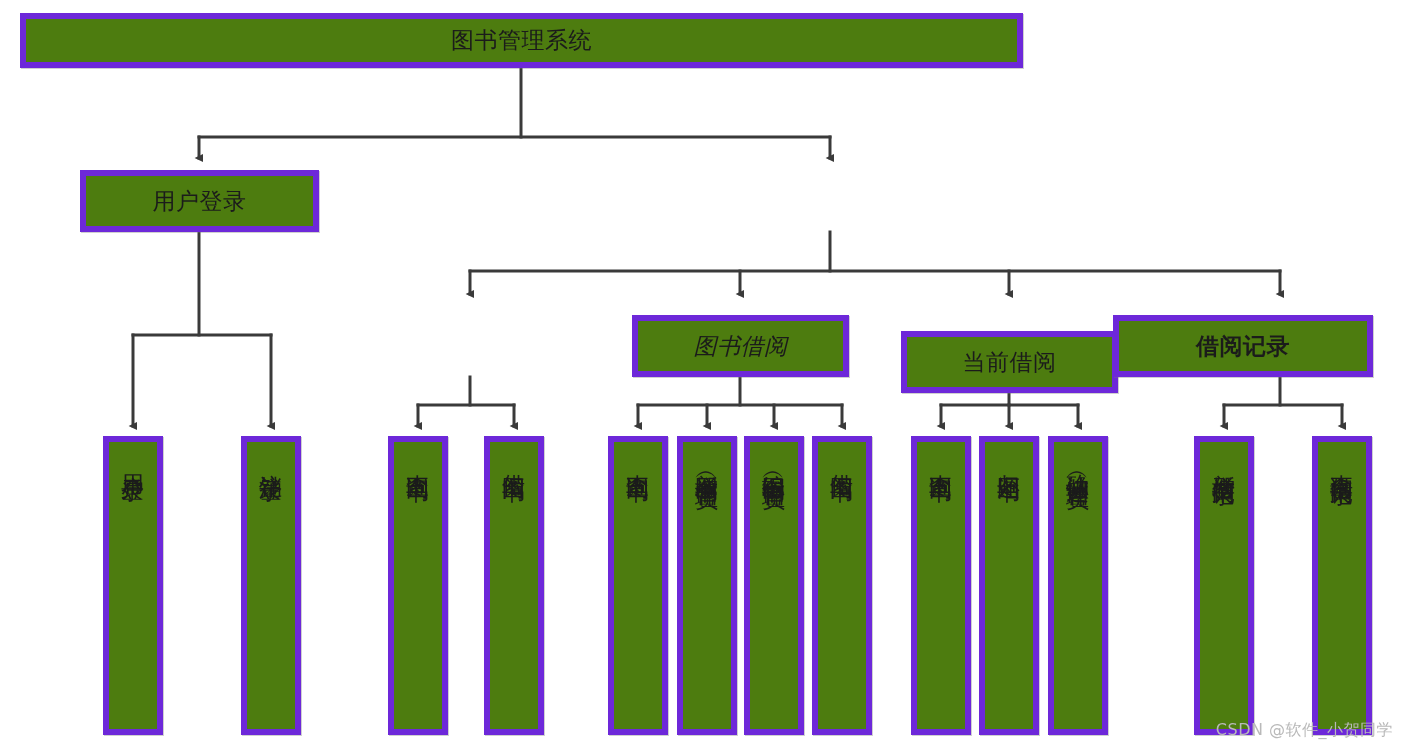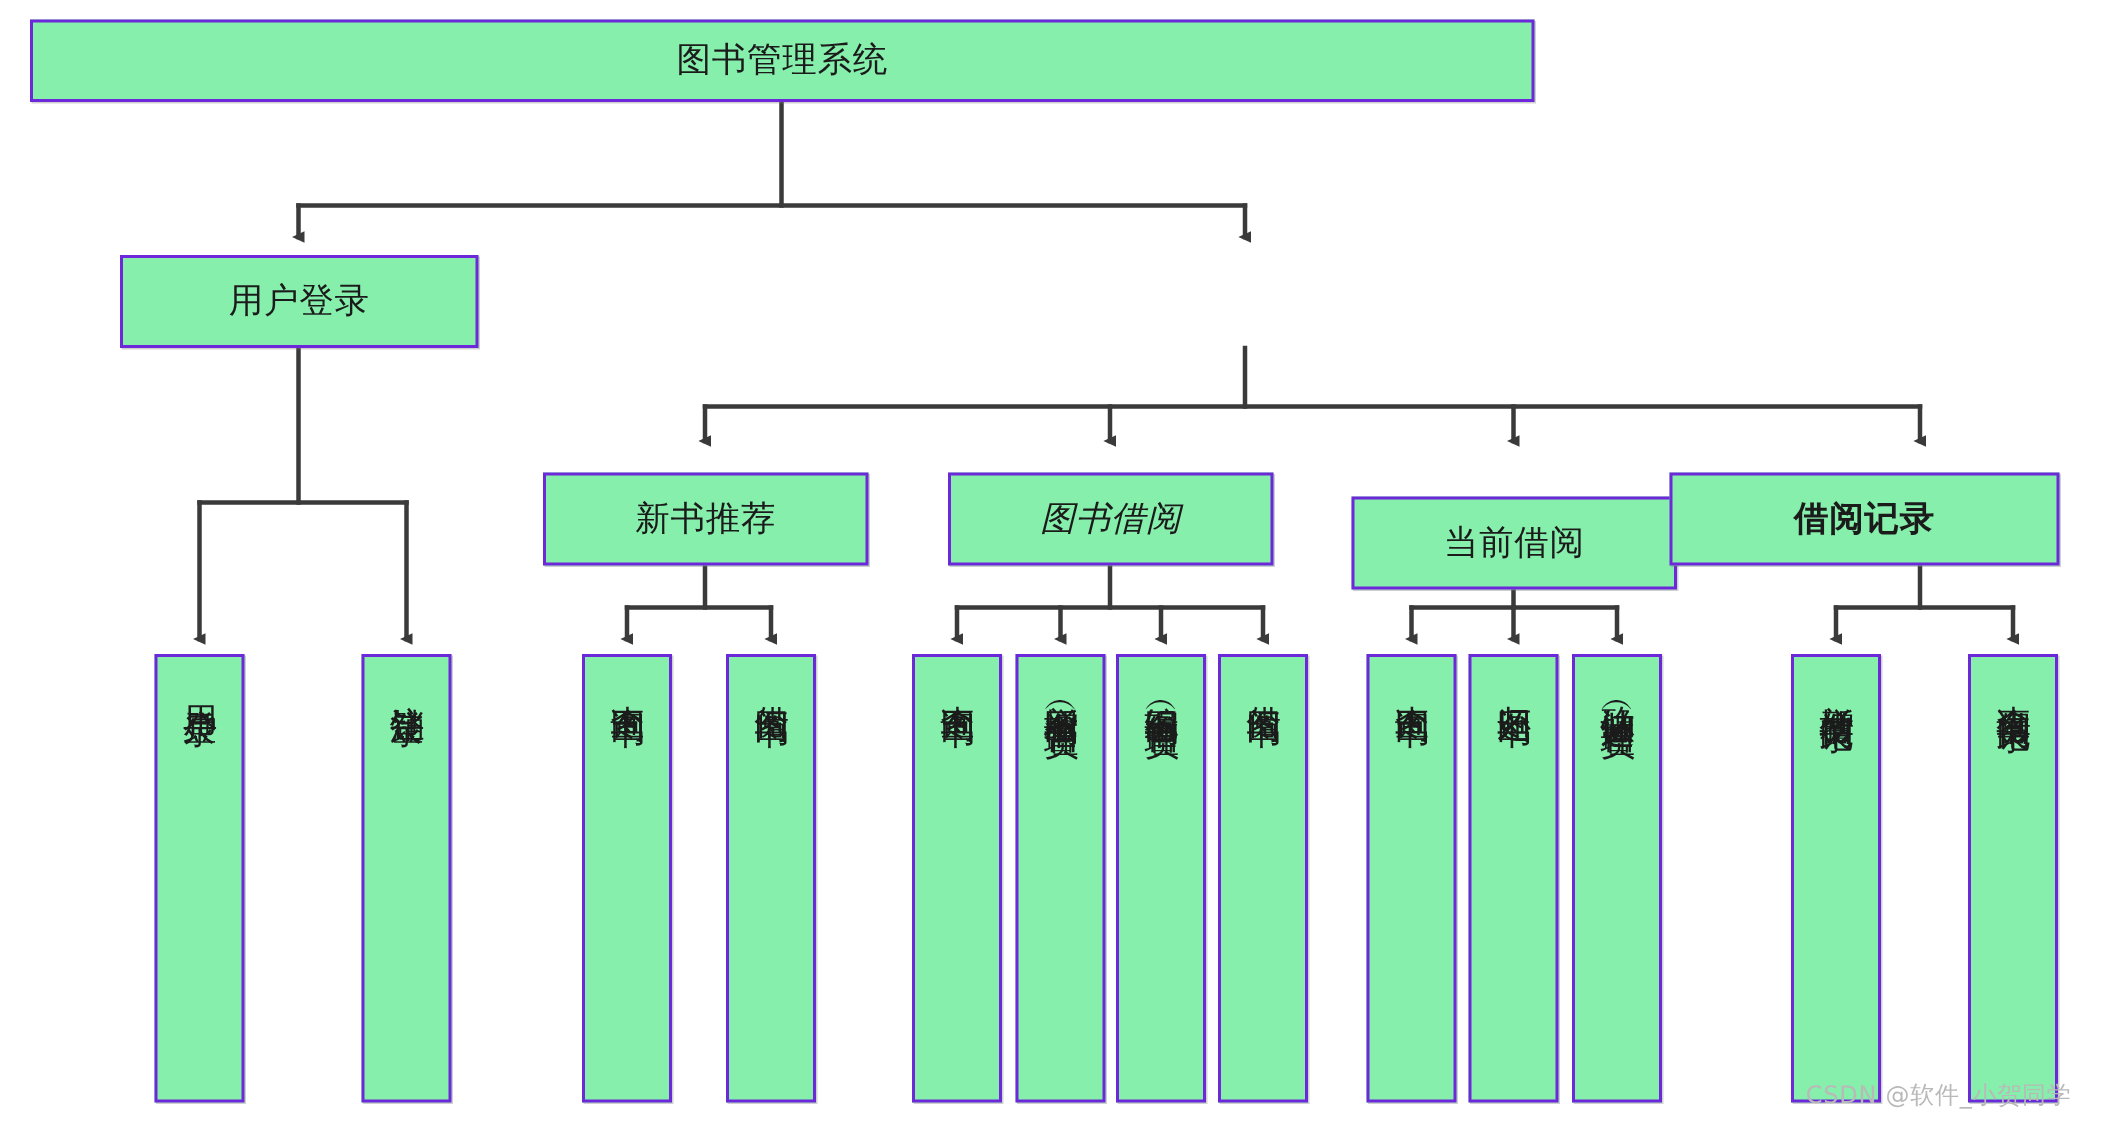--- a/index.html
+++ b/index.html
@@ -22,22 +22,22 @@
     position: absolute;
     left: 0;
     top: 0;
     width: 1405px;
     height: 747px;
     pointer-events: none;
   }
   .node {
     position: absolute;
     box-sizing: border-box;
-    border: 2px solid #6d28d9;
-    background: #86efac;
+    border: 6px solid #6d28d9;
+    background: #4d7c0f;
     display: flex;
     align-items: center;
     justify-content: center;
     color: #1b1b1b;
     box-shadow: 1px 1px 0 rgba(120,120,120,0.35);
   }
   .node .label {
     display: block;
     text-align: center;
     line-height: 1.22;
@@ -54,21 +54,21 @@
   .node.vert .label {
     writing-mode: vertical-rl;
     text-orientation: upright;
     font-size: 23px;
     letter-spacing: 2px;
     line-height: 1.05;
     white-space: nowrap;
   }
   #watermark {
     position: absolute;
-    right: 24px;
+    right: 12px;
     bottom: 6px;
     font-size: 16px;
     color: #b9b9b9;
     letter-spacing: 0.5px;
     white-space: nowrap;
     user-select: none;
   }
 </style>
 </head>
 <body>
@@ -126,23 +126,20 @@
   </svg>
 
   <div class="node horiz" style="left:20px; top:13px; width:1003px; height:55px;">
     <span class="label">图书管理系统</span>
   </div>
 
   <div class="node horiz" style="left:80px; top:170px; width:239px; height:62px;">
     <span class="label">用户登录</span>
   </div>
 
-  <div class="node horiz" style="left:362px; top:315px; width:217px; height:62px;">
-    <span class="label">新书推荐</span>
-  </div>
   <div class="node horiz" style="left:632px; top:315px; width:217px; height:62px;font-style:italic;">
     <span class="label">图书借阅</span>
   </div>
   <div class="node horiz" style="left:901px; top:315px; width:217px; height:62px;margin-top:16px;">
     <span class="label">当前借阅</span>
   </div>
   <div class="node horiz" style="left:1113px; top:315px; width:260px; height:62px;font-weight:bold;">
     <span class="label">借阅记录</span>
   </div>
 

